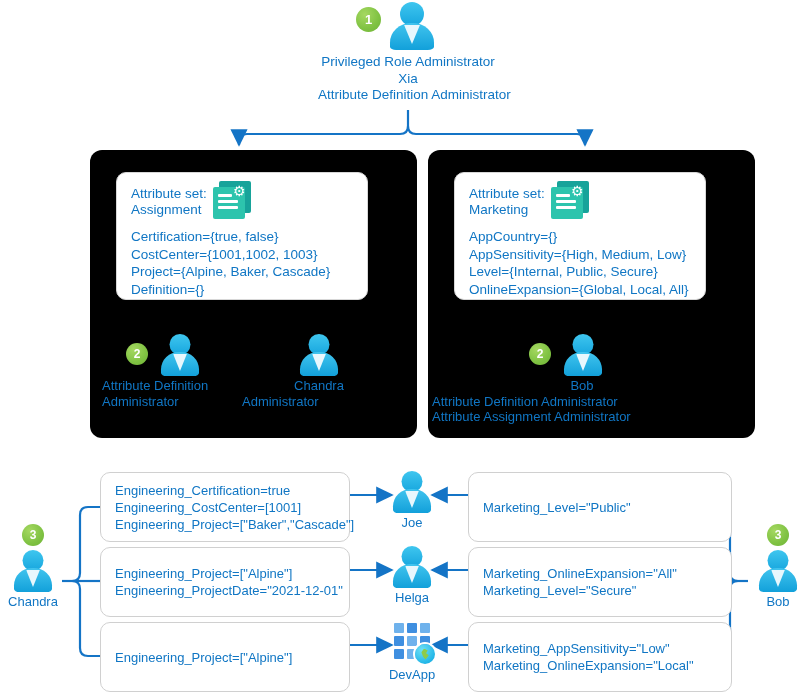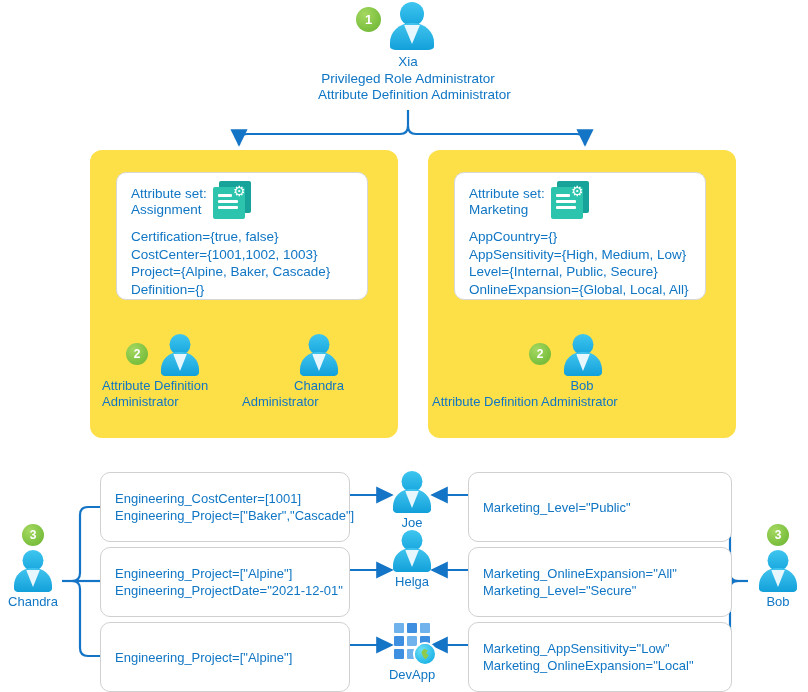--- a/index.html
+++ b/index.html
@@ -63,21 +63,21 @@
     box-shadow:0 0 0 2px #ffffff;
     display:flex;align-items:center;justify-content:center;
   }
   .appicon .globe .land{
     width:9px;height:11px;background:#8ecb4a;
     clip-path:polygon(40% 0,80% 18%,62% 44%,92% 62%,55% 100%,28% 72%,10% 34%);
   }
 
   
   .bluepanel{
-    background:#fde047;border-radius:12px;
+    background:#000000;border-radius:12px;padding-left:19px;
   }
   .whitecard{
     background:#ffffff;border:1px solid #d7d7d7;border-radius:10px;
   }
   .assignbox{
     background:#ffffff;border:1px solid #d0d0d0;border-radius:10px;
     display:flex;align-items:center;
   }
   .assignbox .lines{padding-left:14px;}
 
@@ -134,22 +134,22 @@
   <div style="position:relative;height:52px;">
     <div class="badge" style="position:absolute;left:38px;top:5px;width:25px;height:25px;font-size:13px;">
       <span>1</span>
     </div>
     <div class="person" style="position:absolute;left:72px;top:0;width:44px;height:48px;">
       <div class="head" style="width:24px;height:24px;top:0;"></div>
       <div class="body" style="height:27px;"></div>
       <div class="collar" style="bottom:6px;height:19px;"></div>
     </div>
   </div>
+  <div class="toplbl t">Privileged Role Administrator</div>
   <div class="toplbl t">Xia</div>
-  <div class="toplbl t">Privileged Role Administrator</div>
   <div class="toplbl t">Attribute Definition Administrator</div>
 </div>
 
 <div class="bluepanel abs" style="left:90px;top:150px;width:308px;height:288px;">
   <div class="whitecard" style="position:absolute;left:26px;top:22px;width:250px;height:126px;">
     <div class="setlabel t" style="position:absolute;left:14px;top:13px;">Attribute set:</div>
     <div class="setlabel t" style="position:absolute;left:14px;top:29px;">Assignment</div>
 
     <div class="docicon" style="position:absolute;left:96px;top:8px;width:38px;height:38px;">
       <div class="backsheet"></div>
@@ -224,39 +224,41 @@
         <span>2</span>
       </div>
       <div class="person" style="position:absolute;left:132px;top:2px;width:38px;height:42px;">
         <div class="head" style="width:21px;height:21px;top:0;"></div>
         <div class="body" style="height:24px;"></div>
         <div class="collar" style="bottom:5px;height:17px;"></div>
       </div>
     </div>
     <div class="namelbl t">Bob</div>
     <div class="rolelbl t">Attribute Definition Administrator</div>
+    <div class="rolelbl t">Attribute Assignment Administrator</div>
   </div>
 </div>
 
 <div class="abs" style="left:0px;top:524px;width:66px;">
   <div class="badge" style="margin:0 auto;width:22px;height:22px;font-size:12px;">
     <span>3</span>
   </div>
   <div style="position:relative;height:44px;margin-top:4px;">
     <div class="person" style="position:absolute;left:14px;top:0;width:38px;height:42px;">
       <div class="head" style="width:21px;height:21px;top:0;"></div>
       <div class="body" style="height:24px;"></div>
       <div class="collar" style="bottom:5px;height:17px;"></div>
     </div>
   </div>
   <div class="capt t">Chandra</div>
 </div>
 
 <div class="assignbox abs" style="left:100px;top:472px;width:248px;height:68px;">
   <div class="lines assigntxt">
+    <div class="t">Engineering_Certification=true</div>
     <div class="t">Engineering_CostCenter=[1001]</div>
     <div class="t">Engineering_Project=["Baker","Cascade"]</div>
   </div>
 </div>
 
 <div class="assignbox abs" style="left:100px;top:547px;width:248px;height:68px;">
   <div class="lines assigntxt">
     <div class="t">Engineering_Project=["Alpine"]</div>
     <div class="t">Engineering_ProjectDate="2021-12-01"</div>
   </div>
@@ -272,21 +274,21 @@
   <div style="position:relative;height:44px;">
     <div class="person" style="position:absolute;left:13px;top:0;width:38px;height:42px;">
       <div class="head" style="width:21px;height:21px;top:0;"></div>
       <div class="body" style="height:24px;"></div>
       <div class="collar" style="bottom:5px;height:17px;"></div>
     </div>
   </div>
   <div class="capt t">Joe</div>
 </div>
 
-<div class="abs" style="left:380px;top:530px;width:64px;">
+<div class="abs" style="left:380px;top:546px;width:64px;">
   <div style="position:relative;height:44px;">
     <div class="person" style="position:absolute;left:13px;top:0;width:38px;height:42px;">
       <div class="head" style="width:21px;height:21px;top:0;"></div>
       <div class="body" style="height:24px;"></div>
       <div class="collar" style="bottom:5px;height:17px;"></div>
     </div>
   </div>
   <div class="capt t">Helga</div>
 </div>
 

